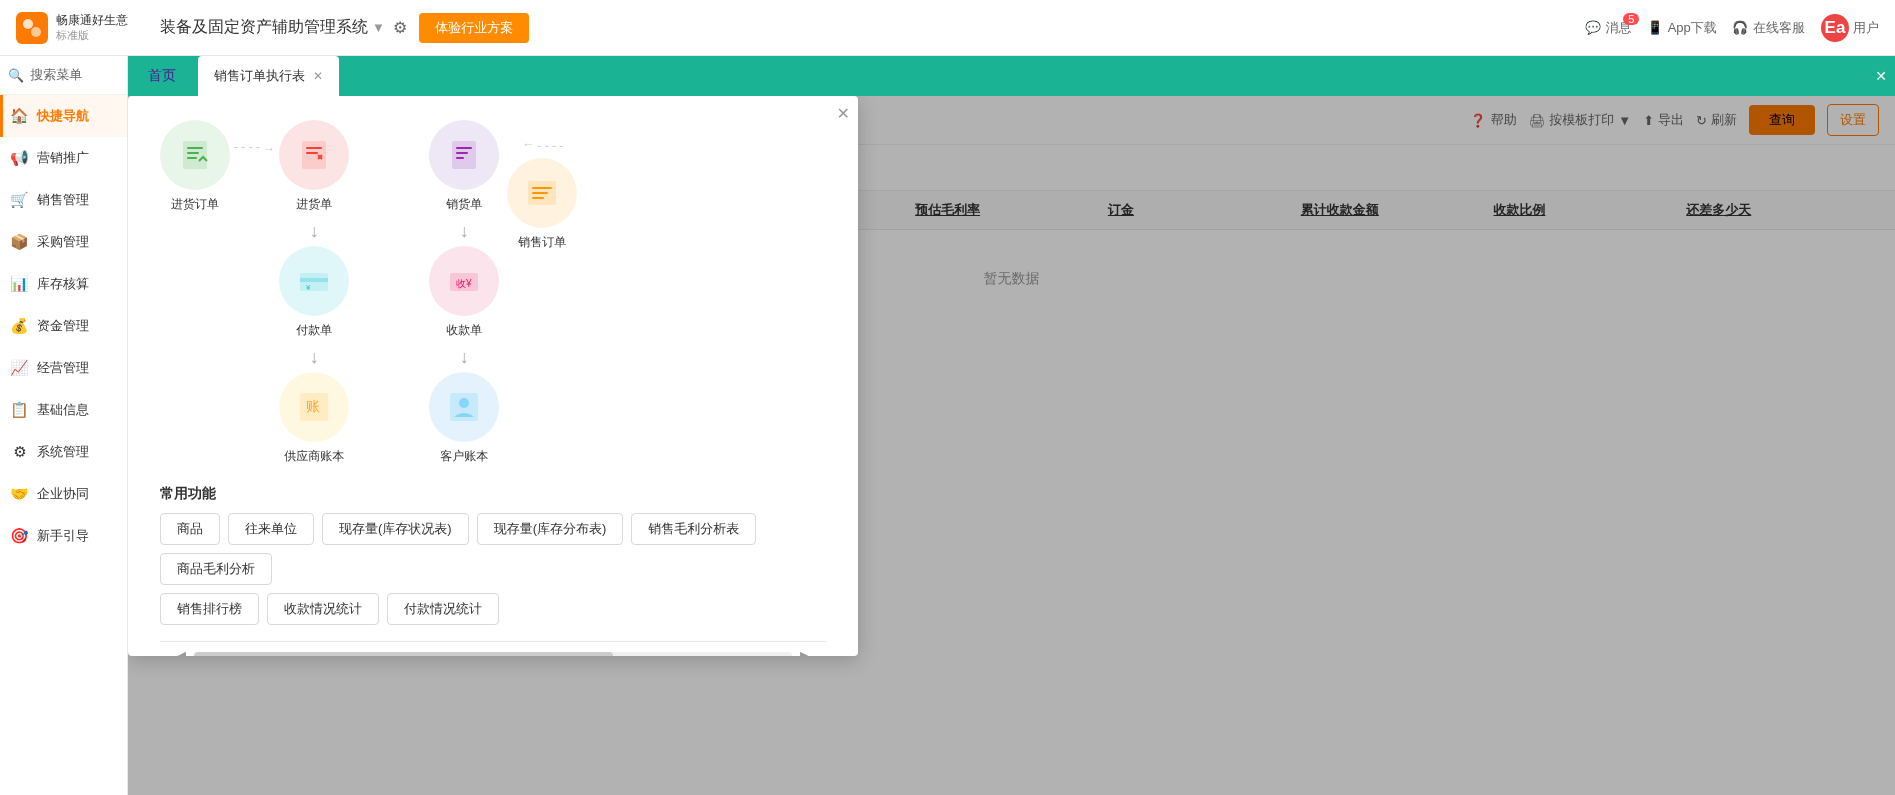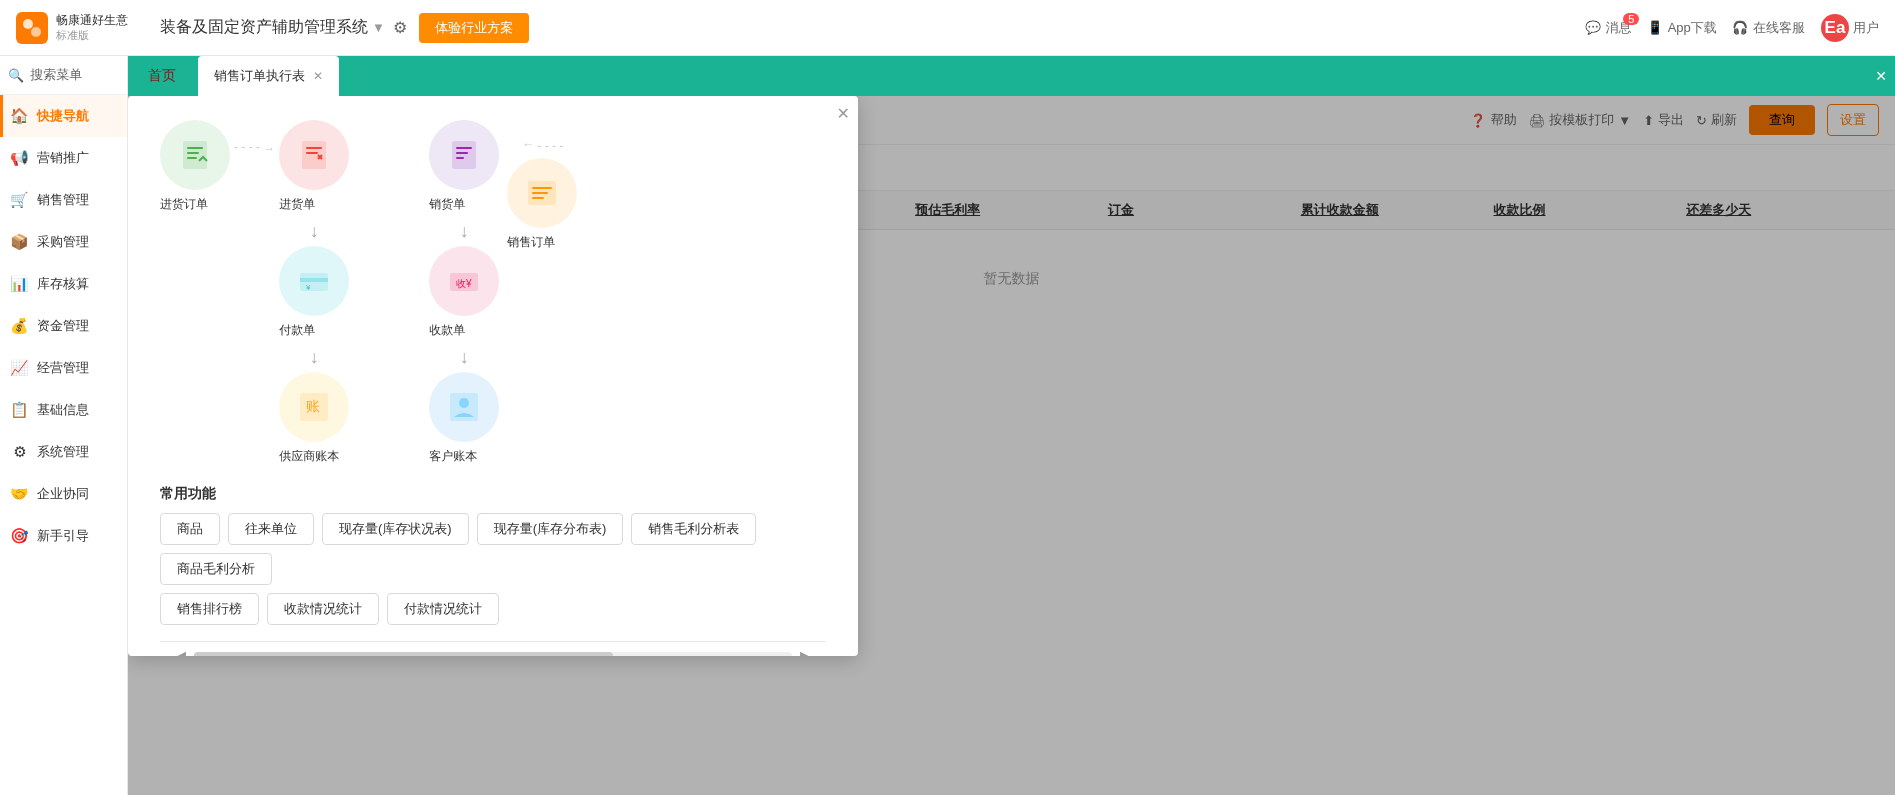--- a/index.html
+++ b/index.html
@@ -27,21 +27,21 @@
     .badge { background: #ff4d4f; color: white; border-radius: 10px; padding: 0 5px; font-size: 11px; position: absolute; top: -6px; right: -8px; min-width: 16px; text-align: center; }
     .user-avatar { width: 28px; height: 28px; background: #ccc; border-radius: 50%; display: flex; align-items: center; justify-content: center; color: white; font-size: 12px; }
 
     
     .sidebar-search { padding: 10px 8px; border-bottom: 1px solid #f0f0f0; display: flex; align-items: center; gap: 6px; color: #666; cursor: pointer; font-size: 13px; }
     .sidebar-item { padding: 12px 8px; display: flex; align-items: center; gap: 8px; cursor: pointer; color: #333; font-size: 13px; border-left: 3px solid transparent; }
     .sidebar-item.active { background: #fff7f0; color: #ff7a00; border-left-color: #ff7a00; font-weight: bold; }
     .sidebar-item-icon { width: 18px; height: 18px; display: flex; align-items: center; justify-content: center; font-size: 15px; }
 
     
-    .tab-home { padding: 0 20px; height: 40px; display: flex; align-items: center; color: #7f1d1d; cursor: pointer; font-size: 14px; }
+    .tab-home { padding: 0 20px; height: 40px; display: flex; align-items: center; color: #4c1d95; cursor: pointer; font-size: 14px; }
     .tab-item { padding: 0 16px; height: 40px; display: flex; align-items: center; background: white; color: #333; cursor: pointer; font-size: 13px; gap: 8px; border-radius: 4px 4px 0 0; margin-left: 2px; }
     .tab-close { color: #999; font-size: 12px; cursor: pointer; }
 
     
     .page-content { background: white; margin: 0; height: 100%; display: flex; flex-direction: column; }
     .page-toolbar { padding: 8px 16px; display: flex; align-items: center; gap: 12px; border-bottom: 1px solid #f0f0f0; flex-wrap: wrap; }
     .toolbar-right { margin-left: auto; display: flex; align-items: center; gap: 12px; }
     .toolbar-btn { color: #666; cursor: pointer; font-size: 13px; display: flex; align-items: center; gap: 4px; }
     .query-btn { background: #ff7a00; color: #000000; border: none; border-radius: 4px; padding: 6px 20px; cursor: pointer; font-size: 13px; }
     .setting-btn { background: #fff; color: #ff7a00; border: 1px solid #ff7a00; border-radius: 4px; padding: 6px 12px; cursor: pointer; font-size: 13px; }
@@ -52,21 +52,21 @@
 
     
     .table-header { display: flex; background: #fafafa; border-bottom: 1px solid #e8e8e8; padding: 10px 16px; font-weight: bold; color: #333; font-size: 13px; gap: 0; }
     .th-cell { flex: 1; min-width: 80px; text-decoration: underline; }
     .no-data { text-align: center; padding: 40px; color: #999; font-size: 14px; }
 
     
     .overlay { position: absolute; top: 0; left: 0; right: 0; bottom: 0; background: rgba(0,0,0,0.3); z-index: 100; display: flex; align-items: flex-start; justify-content: flex-start; padding-top: 0; }
     .modal { background: white; border-radius: 4px; width: 730px; max-height: 560px; overflow: hidden; margin: 0; position: absolute; top: 0; left: 0; box-shadow: 0 4px 20px rgba(0,0,0,0.2); }
     .modal-body { padding: 24px 32px; }
-    .flow-item { display: flex; flex-direction: column; align-items: flex-start; margin-bottom: 4px; }
+    .flow-item { display: flex; flex-direction: column; align-items: center; margin-bottom: 4px; }
     .flow-circle { width: 70px; height: 70px; border-radius: 50%; display: flex; align-items: center; justify-content: center; font-size: 28px; }
     .flow-label { font-size: 12px; color: #333; margin-top: 6px; text-align: center; }
     .flow-arrow-down { color: #aaa; font-size: 18px; margin: 4px 0; }
     .flow-row { display: flex; align-items: flex-start; gap: 0; }
     .dashed-arrow { display: flex; align-items: center; color: #ccc; font-size: 12px; padding: 0 4px; margin-top: 20px; }
 
     
     .common-func { margin-top: 16px; }
     .common-func-title { font-size: 14px; color: #333; margin-bottom: 10px; font-weight: bold; }
     .func-btns { display: flex; flex-wrap: wrap; gap: 8px; }

